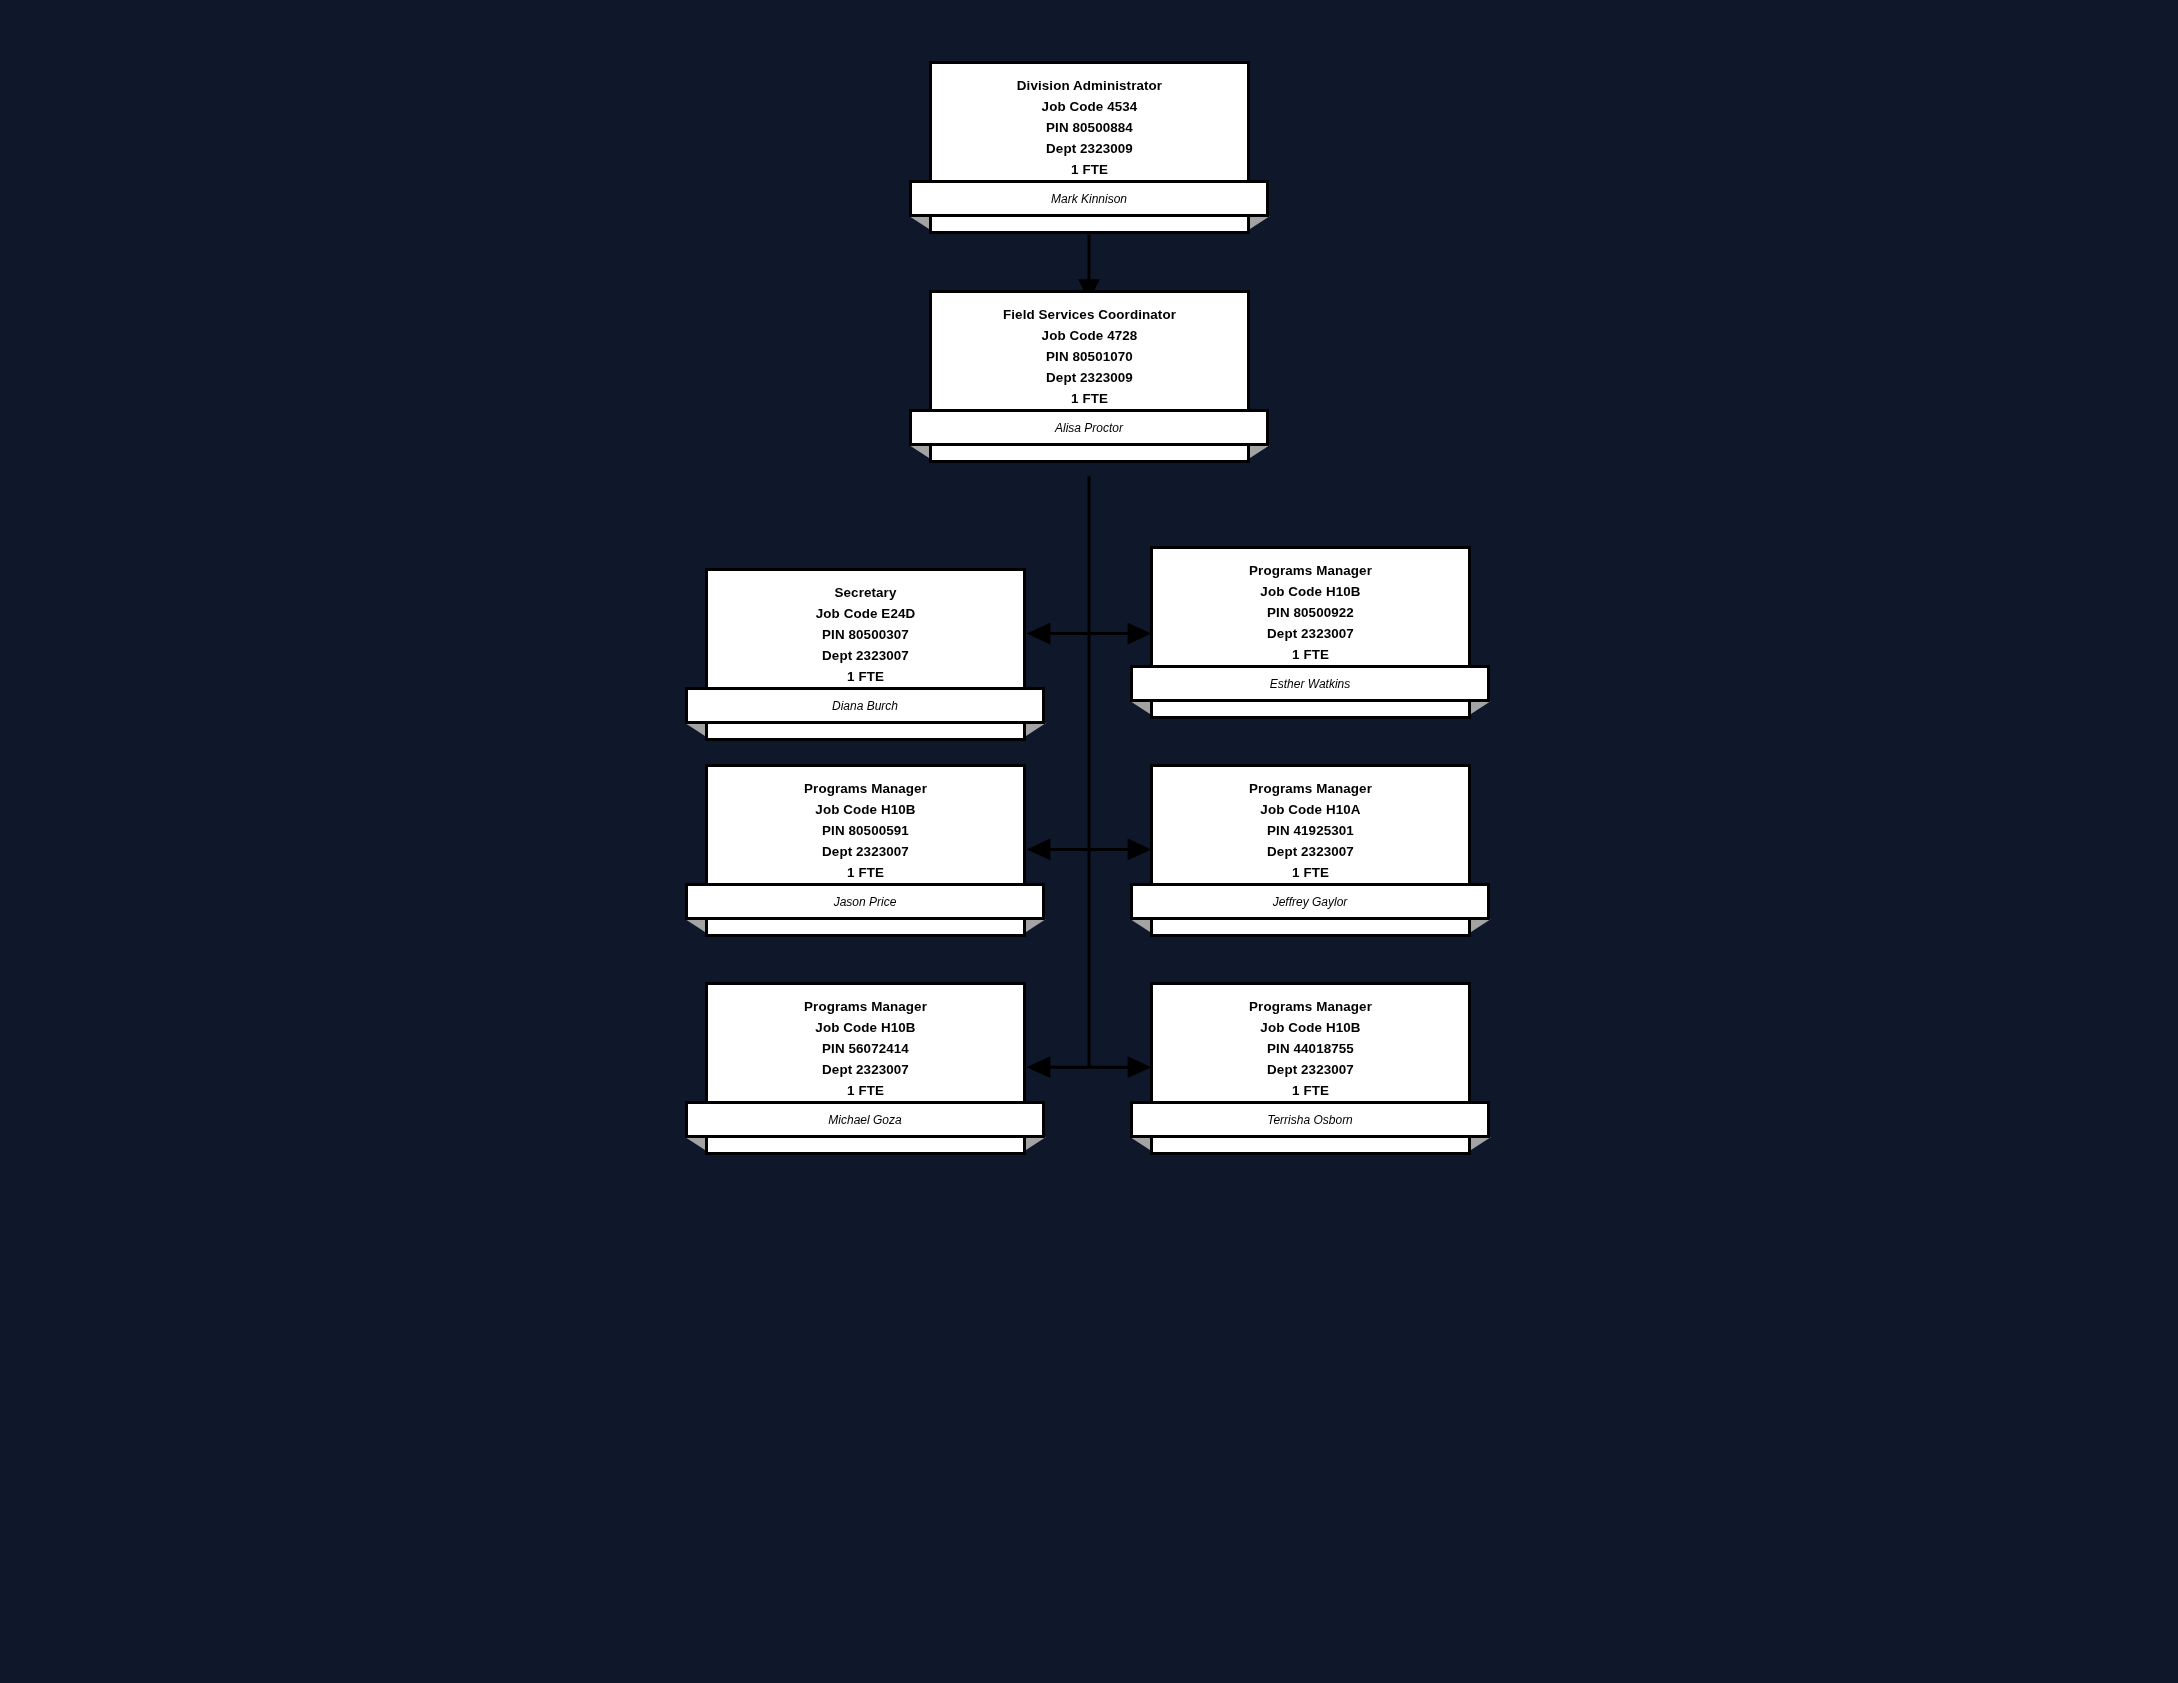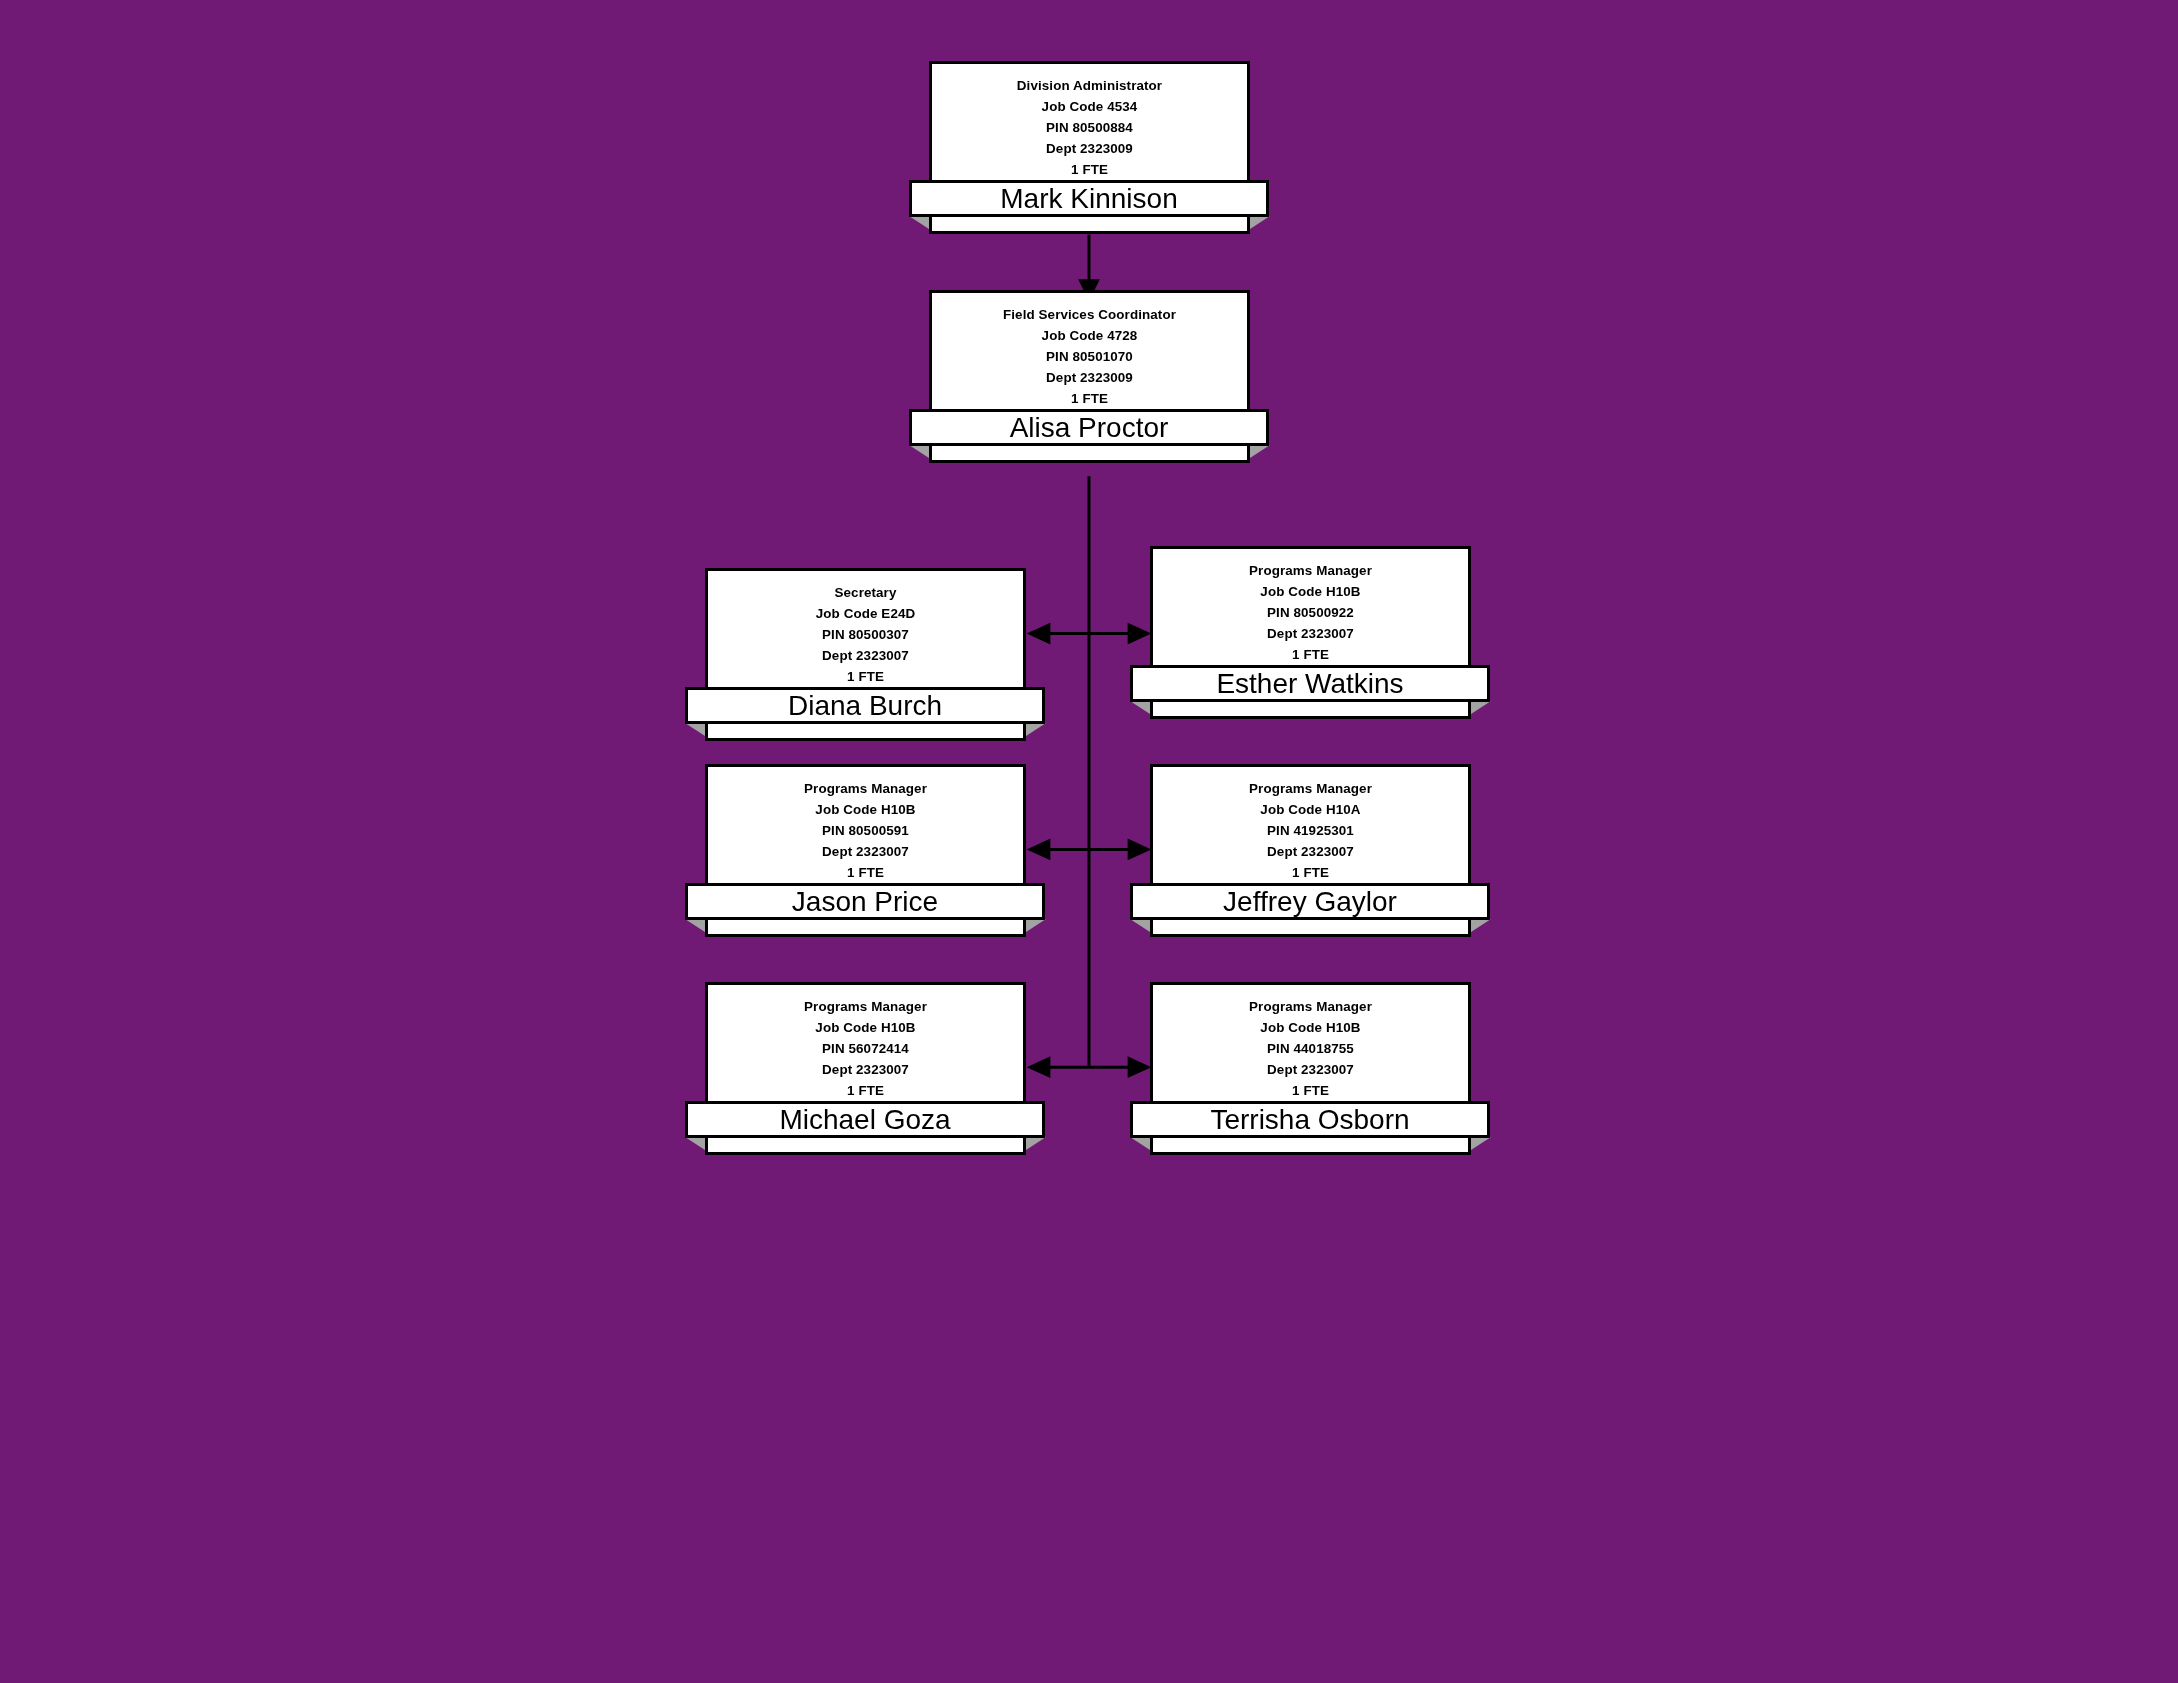--- a/index.html
+++ b/index.html
@@ -5,21 +5,21 @@
   * { box-sizing: border-box; margin: 0; padding: 0; }
   html, body {
     width: 2178px; height: 1683px;
     background: #ffffff;
     font-family: "Liberation Sans", sans-serif;
     color: #000;
   }
   #canvas {
     position: relative;
     width: 2178px; height: 1683px;
-    background: #701a75;
+    background: #0f172a;
     overflow: hidden;
   }
   #connector-layer {
     position: absolute; left: 0; top: 0;
     width: 2178px; height: 1683px;
     pointer-events: none;
   }
   .node { position: absolute; width: 321px; height: 186px; }
   .box {
     position: absolute; left: 0; top: 0;
@@ -42,23 +42,24 @@
     background: #a3a3a3;
   }
   .fold-left  { left: -20px; clip-path: polygon(0 0, 100% 0, 100% 100%); }
   .fold-right { left: 321px; clip-path: polygon(0 0, 100% 0, 0 100%); }
   .banner {
     position: absolute; left: -20px; top: 119px;
     width: 360px; height: 37px;
     background: #ffffff;
     border: 3px solid #000000;
     display: flex; align-items: center; justify-content: center;
-    font-size: 28px;
+    font-size: 12px;
     font-weight: 400;
     white-space: nowrap;
+    font-style: italic;
   }
   .conn-line { stroke: #000000; stroke-width: 3px; fill: none; }
   .conn-head { fill: #000000; stroke: none; }
 </style>
 </head>
 <body>
 
 <div id="canvas">
   <svg id="connector-layer" width="2178" height="1683" viewBox="0 0 2200 1700" xmlns="http://www.w3.org/2000/svg">
       <line x1="1100" y1="237" x2="1100" y2="286" class="conn-line"></line>

